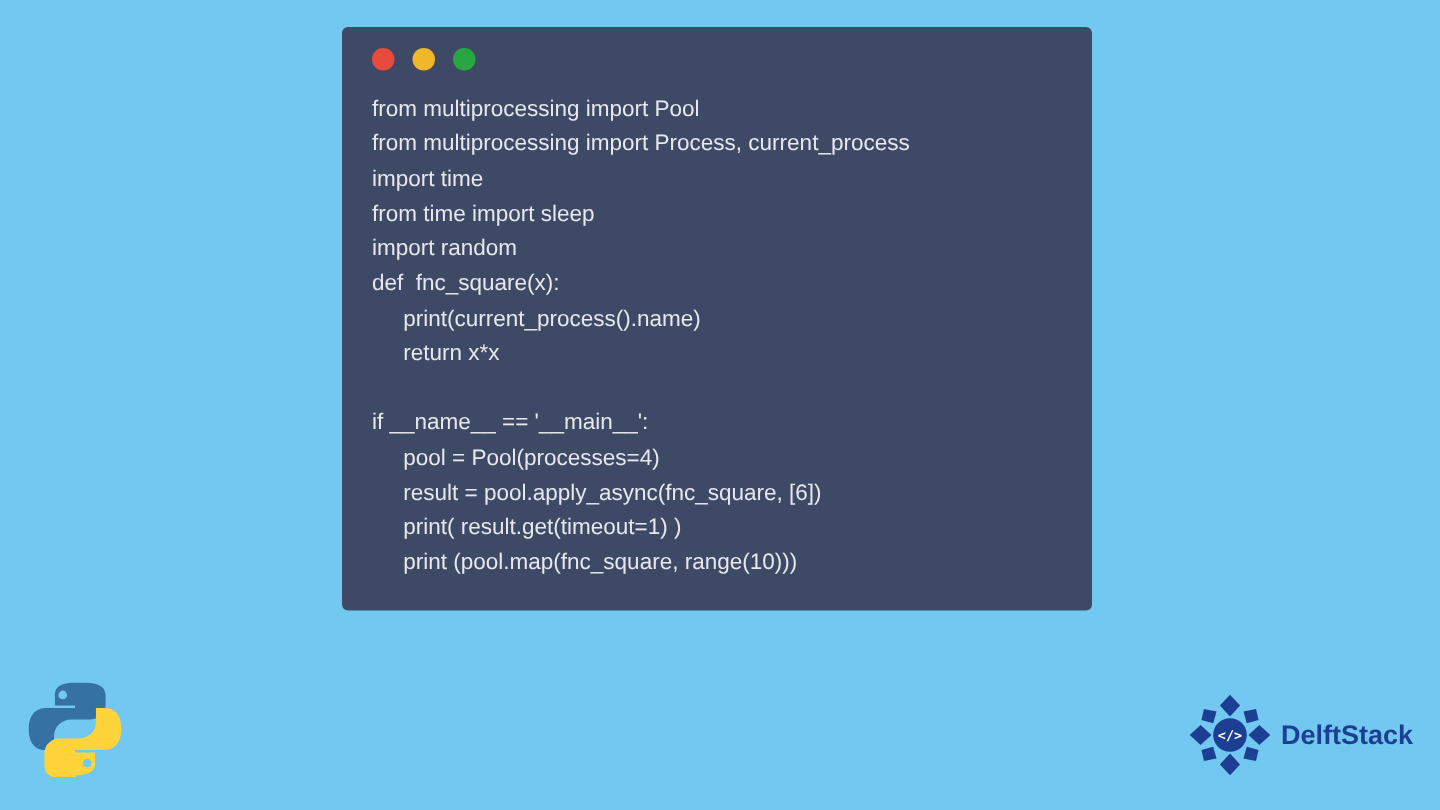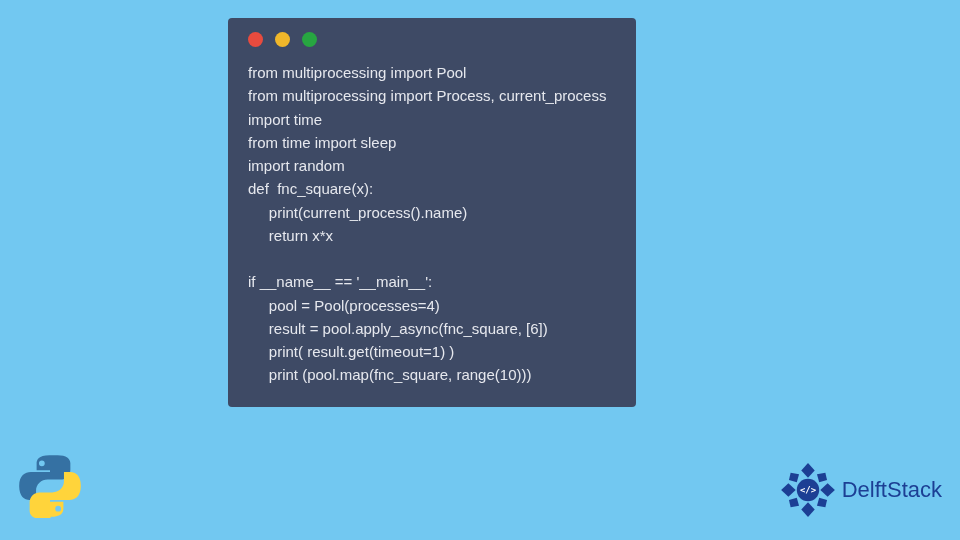--- a/index.html
+++ b/index.html
@@ -8,21 +8,21 @@
     height: 540px;
     background: #72c8f1;
     position: relative;
     font-family: -apple-system, BlinkMacSystemFont, "Segoe UI", Arial, sans-serif;
     overflow: hidden;
   }
   .code-window {
     position: absolute;
     left: 228px;
     top: 18px;
-    width: 408px;
+    width: 500px;
     background: #3e4a65;
     border-radius: 4px;
     padding: 14px 20px 20px 20px;
   }
   .titlebar {
     display: flex;
     gap: 12px;
     margin-bottom: 14px;
   }
   .dot {
@@ -53,22 +53,22 @@
     bottom: 22px;
     display: flex;
     align-items: center;
     gap: 6px;
   }
   .delft-icon {
     width: 56px;
     height: 56px;
   }
   .delft-text {
-    font-size: 22px;
-    font-weight: 400;
+    font-size: 18px;
+    font-weight: 700;
     color: #1c3f94;
   }
 </style>
 </head>
 <body>
 
 <div class="code-window">
   <div class="titlebar">
     <div class="dot red"></div>
     <div class="dot yellow"></div>

